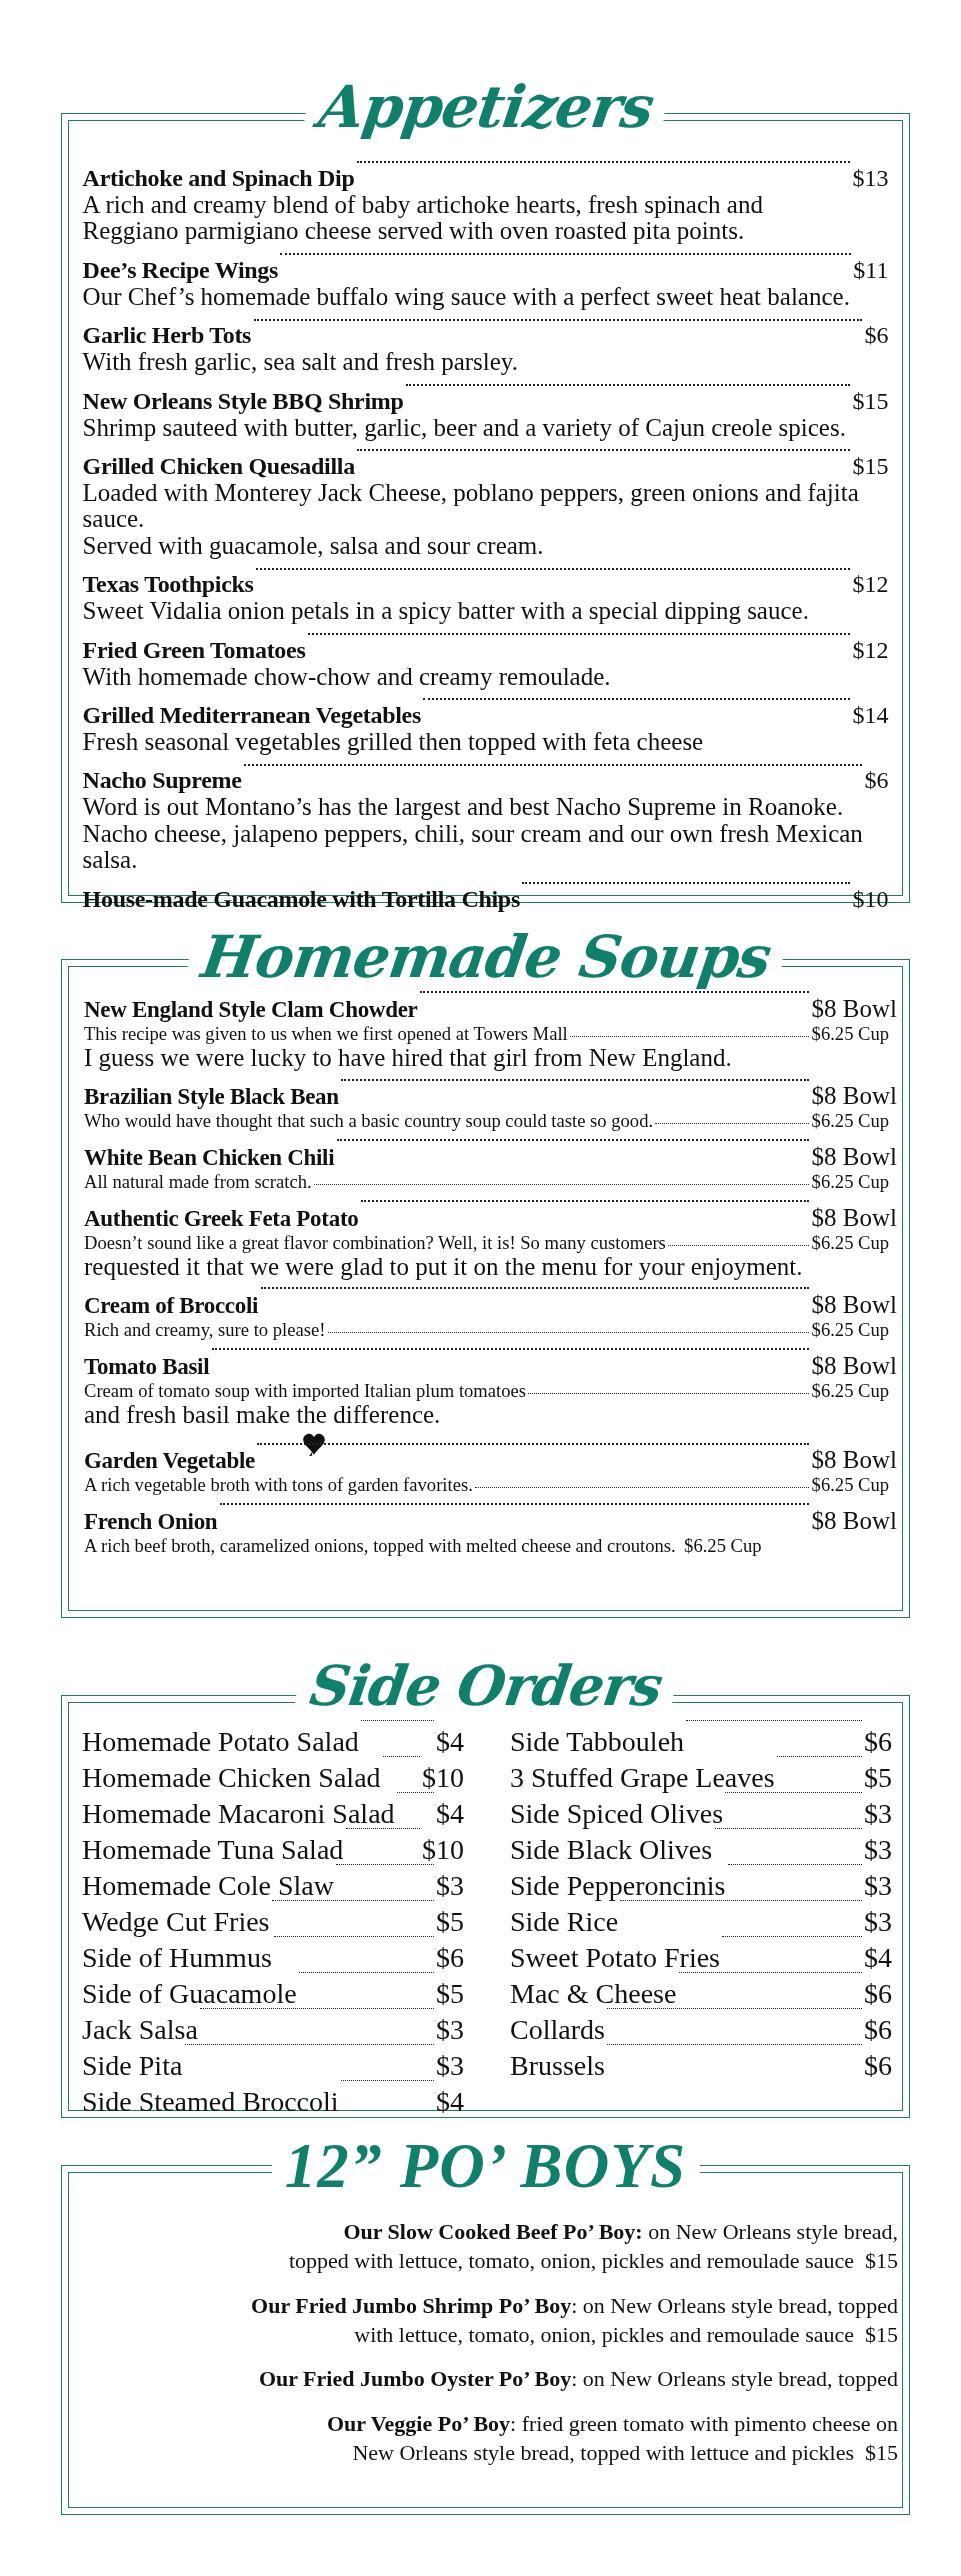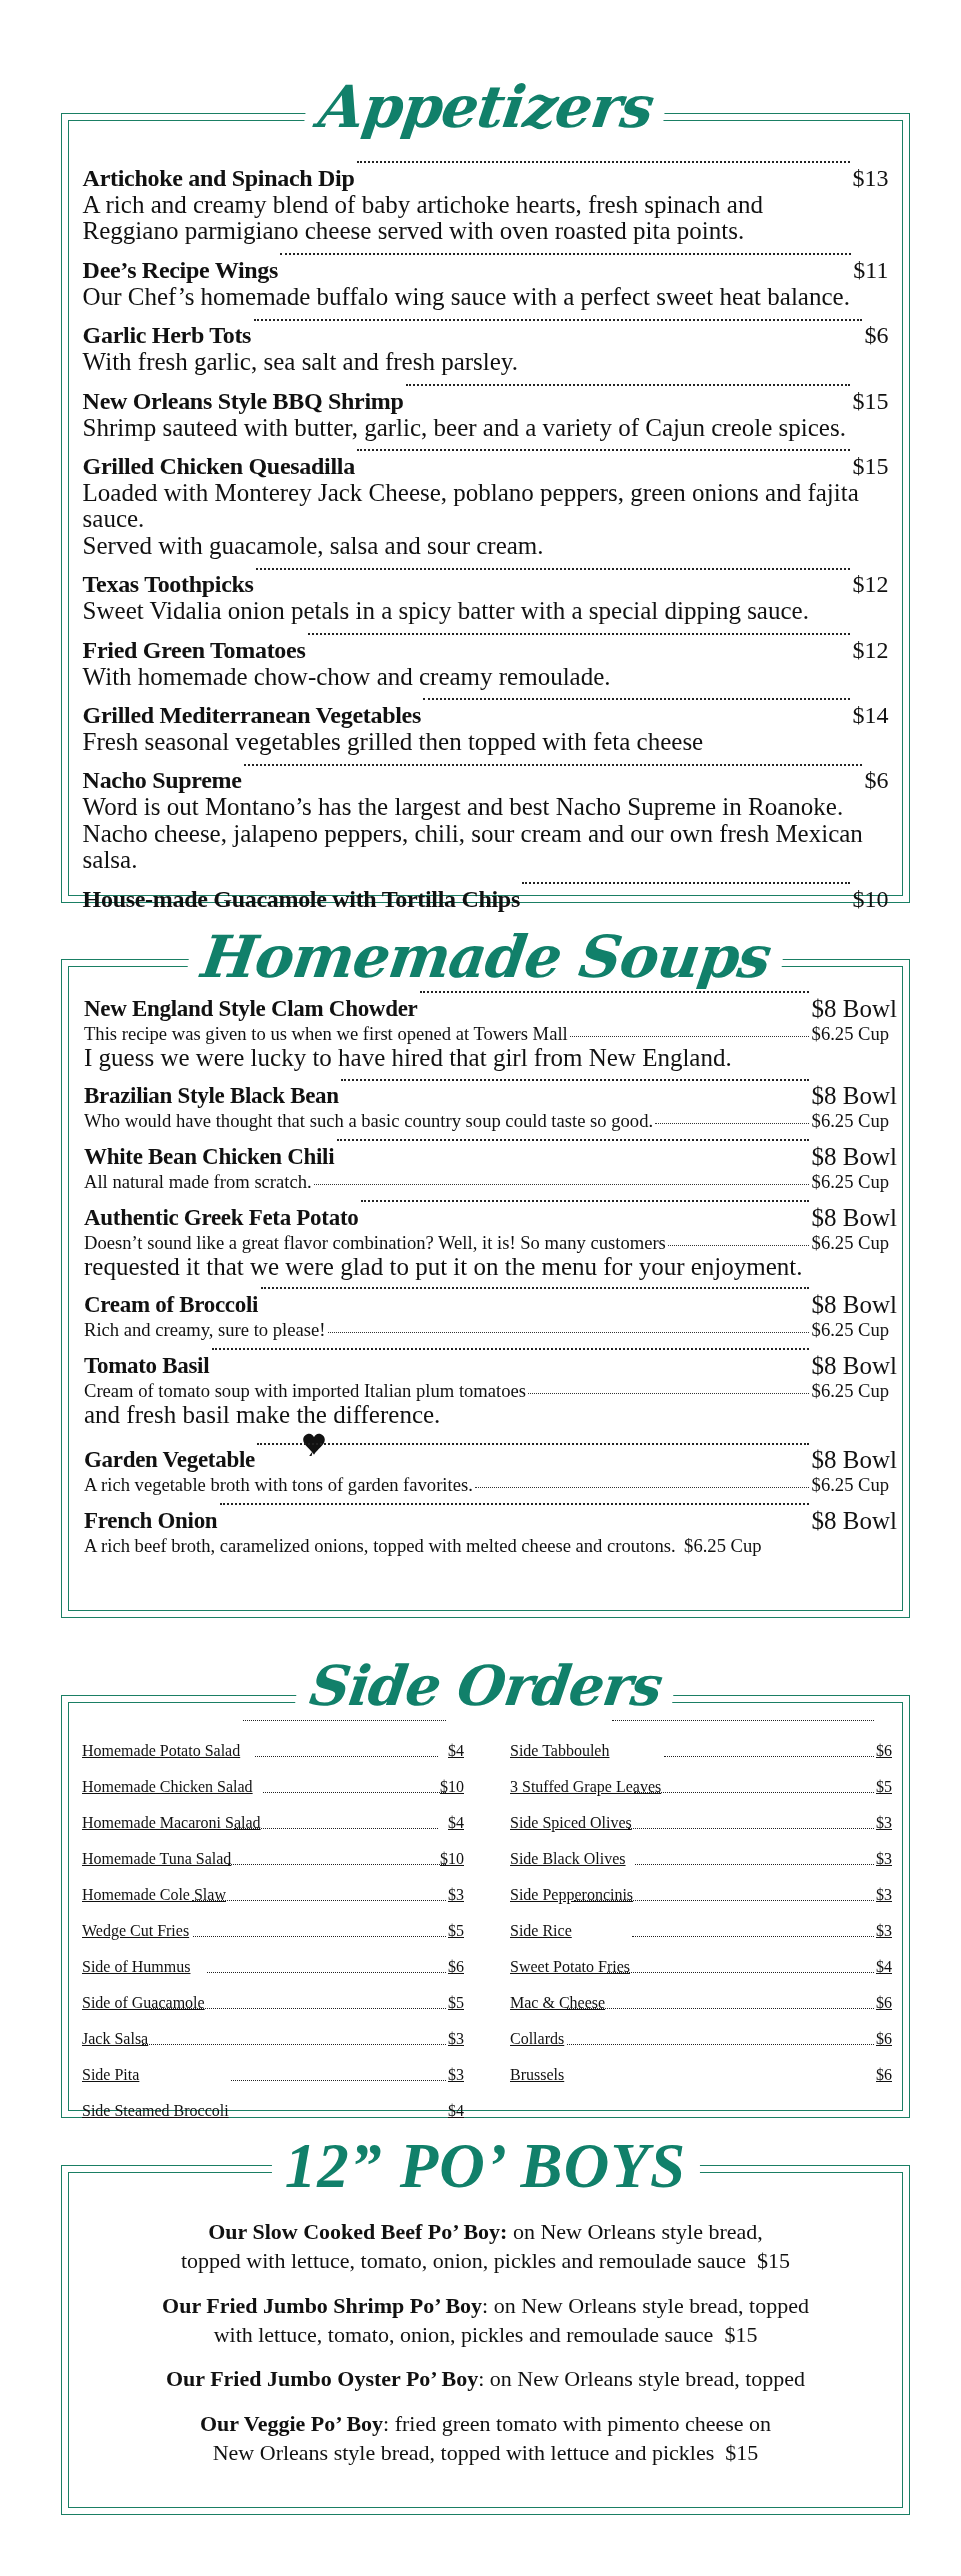--- a/index.html
+++ b/index.html
@@ -52,21 +52,21 @@
     letter-spacing: 1.2px;
   }
   .content {
     position: absolute;
     left: 21.6px;
     right: 21.6px;
   }
   .item { margin-bottom: 12px; }
   .item-row {
     display: flex;
-    align-items: center;
+    align-items: flex-end;
     white-space: nowrap;
   }
   .item-name {
     font-weight: bold;
     font-size: 24px;
     letter-spacing: -0.3px;
   }
   .leader {
     flex: 1;
     overflow: hidden;
@@ -101,29 +101,28 @@
     width: 24px;
     height: 23px;
   }
   .sides {
     display: flex;
     justify-content: space-between;
   }
   .side-col { width: 382px; }
   .side-row {
     display: flex;
-    align-items: flex-end;
+    align-items: center;
     white-space: nowrap;
-    font-size: 16px;
+    font-size: 28px;
     height: 36px;
-    text-decoration: underline;
   }
   .side-row .leader { top: -4.2px; border-bottom: 1.8px dotted #222; }
   .poboy {
-    text-align: center;
+    text-align: right;
     font-size: 22px;
     line-height: 29px;
     margin-bottom: 15.6px;
   }
   .poboy b { font-weight: bold; }
 </style>
 </head>
 <body>
 
 <section class="section" style="top:113px;height:790px;">

